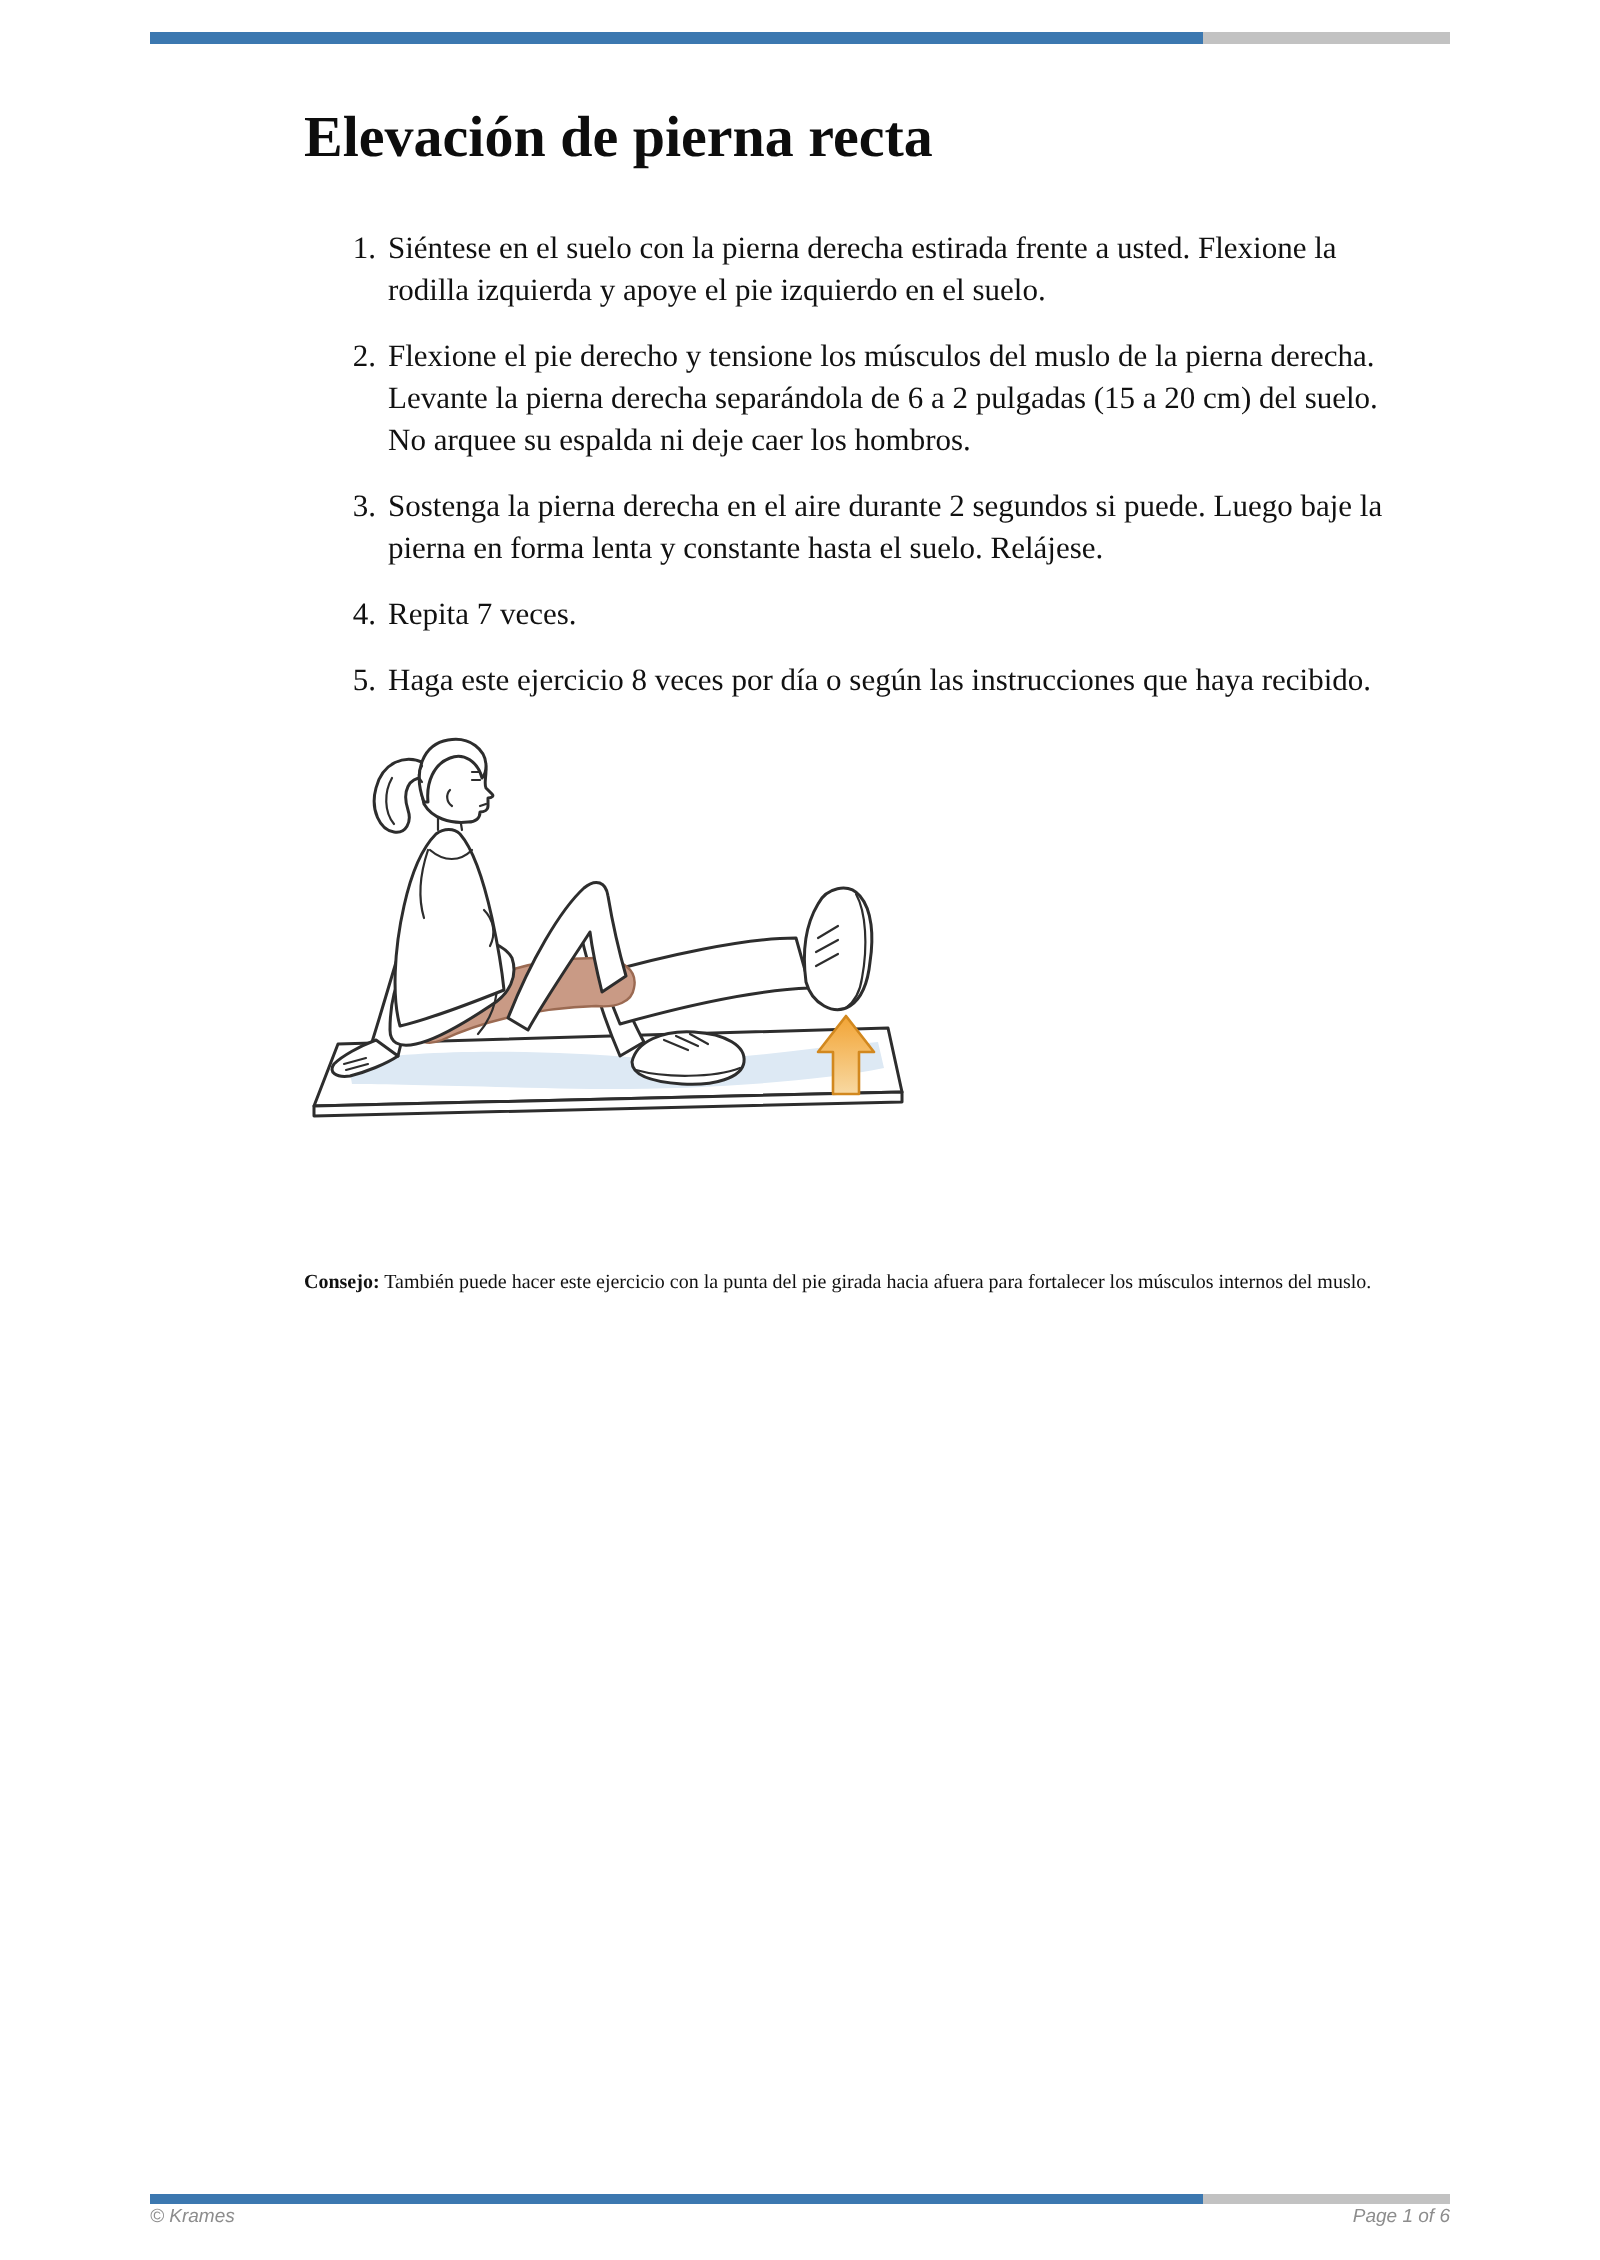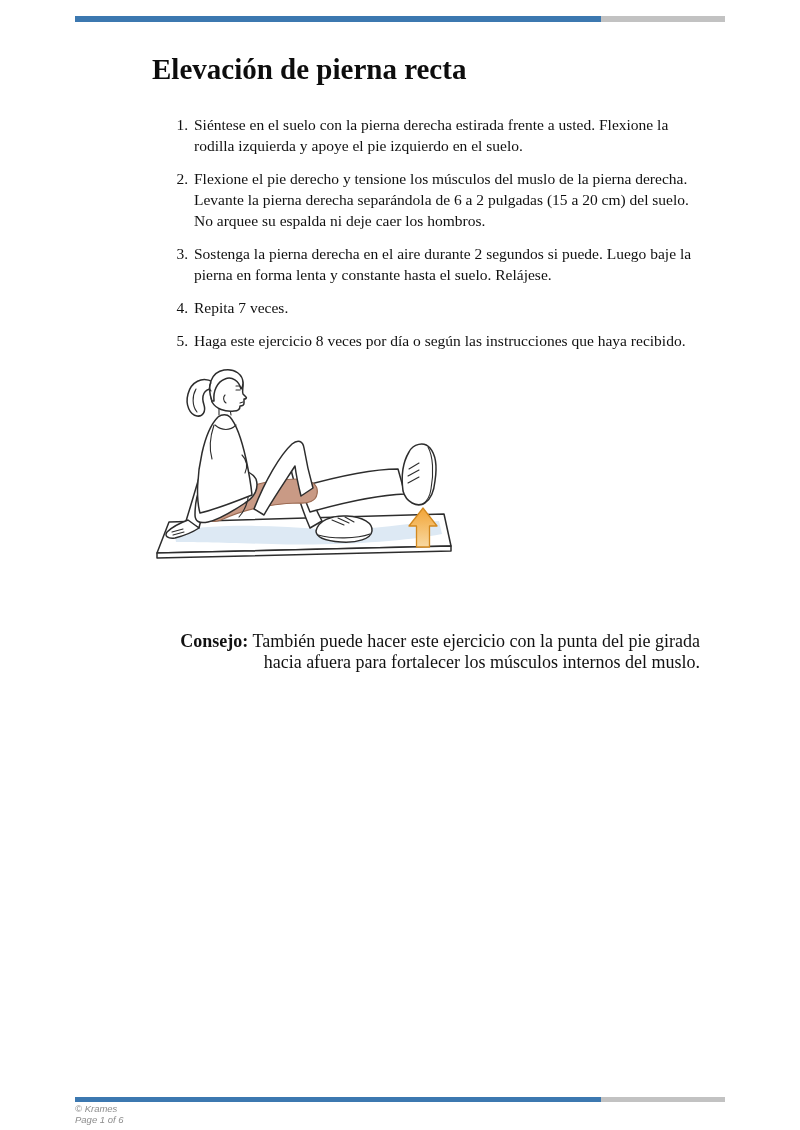--- a/index.html
+++ b/index.html
@@ -41,30 +41,29 @@
   .li-num{
     flex:0 0 42px;box-sizing:border-box;
     padding-right:6px;text-align:right;
   }
   .li-text{flex:1;}
   figure.illus{
     margin:10px 0 0 0;padding:0;width:310px;height:200px;
   }
   .tip{
     margin:68px 0 0 0;
-    font-size:18px;line-height:21px;text-align:right;
+    font-size:10px;line-height:21px;
   }
   .tip b{font-weight:bold;}
   .footer-row{
     position:absolute;left:75px;right:75px;top:1103px;
     display:flex;justify-content:space-between;
     font-family:"Liberation Sans", sans-serif;
     font-style:italic;font-size:9.5px;
     color:var(--footer-text,#8d8d8d);
-    flex-direction:column;
   }
   
   .ln{fill:#ffffff;stroke:var(--line-ink,#2d2d2d);stroke-width:1.5;stroke-linejoin:round;stroke-linecap:round;}
   .st{fill:none;stroke:var(--line-ink,#2d2d2d);stroke-width:1.1;stroke-linejoin:round;stroke-linecap:round;}
   .shadow{fill:var(--mat-shadow-blue,#dde9f4);stroke:none;}
   .tan{fill:var(--thigh-tan,#c99a85);stroke:var(--thigh-outline,#9b6a52);stroke-width:1.2;stroke-linejoin:round;}
   .arrow{stroke:var(--arrow-outline,#d2881e);stroke-width:1.3;stroke-linejoin:round;}
 </style>
 </head>
 <body>

